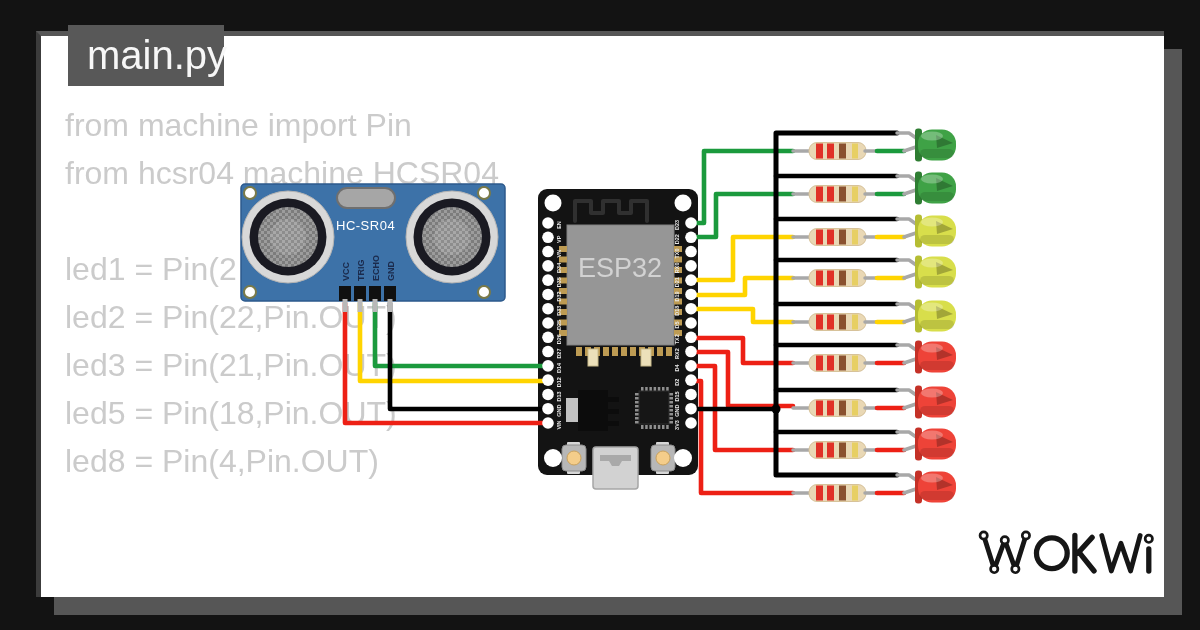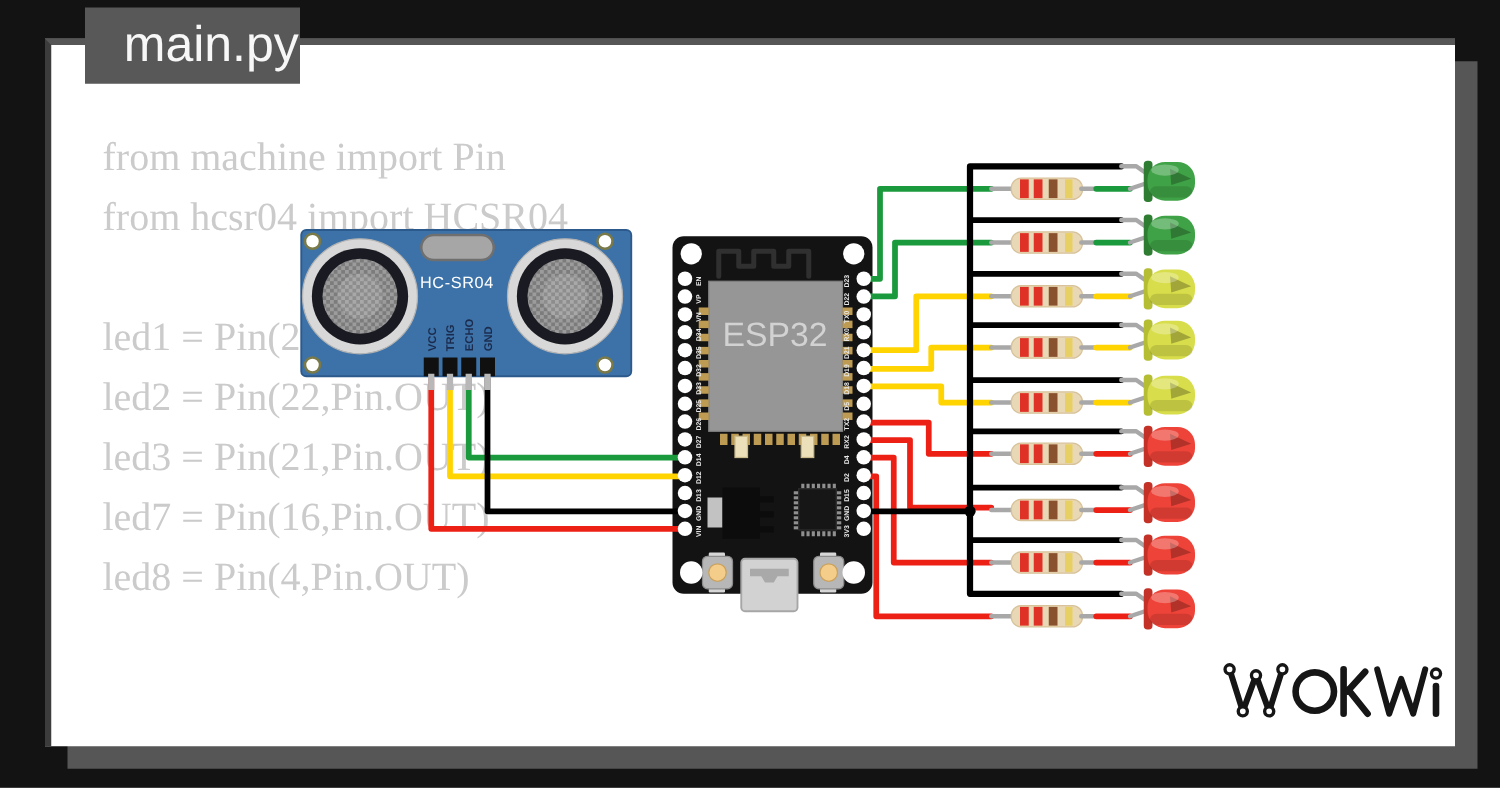--- a/index.html
+++ b/index.html
@@ -1,41 +1,41 @@
 <!DOCTYPE html>
 <html><head>
 <meta charset="utf-8">
 <style>
   html,body{margin:0;padding:0;background:#121212;}
   #stage{position:relative;width:1200px;height:630px;background:#131313;overflow:hidden;
          font-family:"Liberation Sans",sans-serif;}
   #card{position:absolute;left:36px;top:31px;width:1128px;height:566px;background:#ffffff;
         border-top:5px solid #565656;border-left:5px solid #3c3c3c;
         box-shadow:18px 18px 0 0 #565656;overflow:hidden;box-sizing:border-box;}
-  #code{position:absolute;left:41px;top:65px;font-family:Liberation Serif, serif;}
+  #code{position:absolute;left:24px;top:65px;}
   .code-line{height:48px;line-height:48px;font-size:32px;color:#cbcbcb;white-space:pre;}
-  #tab{position:absolute;left:68px;top:6px;width:172px;height:61px;background:#585858;
-       color:#f7f7f7;font-size:40px;display:flex;align-items:center;padding-left:31px;
+  #tab{position:absolute;left:68px;top:25px;width:156px;height:61px;background:#585858;
+       color:#f7f7f7;font-size:40px;display:flex;align-items:center;padding-left:19px;
        box-sizing:border-box;z-index:5;}
   #circuit{position:absolute;left:0;top:0;z-index:4;}
   svg text{font-family:"Liberation Sans",sans-serif;}
 </style>
 </head>
 <body>
 
 <div id="stage">
   <div id="card">
     <div id="code">
         <div class="code-line">from machine import Pin</div>
-        <div class="code-line">from hcsr04 import HCSR04</div>
+        <div class="code-line">from hcsr04 machine HCSR04</div>
         <div class="code-line"></div>
         <div class="code-line">led1 = Pin(2</div>
         <div class="code-line">led2 = Pin(22,Pin.OUT)</div>
         <div class="code-line">led3 = Pin(21,Pin.OUT)</div>
-        <div class="code-line">led7 = Pin(16,Pin.OUT)</div>
+        <div class="code-line">led5 = Pin(18,Pin.OUT)</div>
         <div class="code-line">led8 = Pin(4,Pin.OUT)</div>
       </div>
   </div>
   <div id="tab">
     <span>main.py</span>
   </div>
   <svg id="circuit" width="1200" height="630" aria-label="WOKWI">
     <defs>
       <pattern id="chk" width="6" height="6" patternUnits="userSpaceOnUse">
         <rect width="6" height="6" fill="#7c7c7c"></rect>

